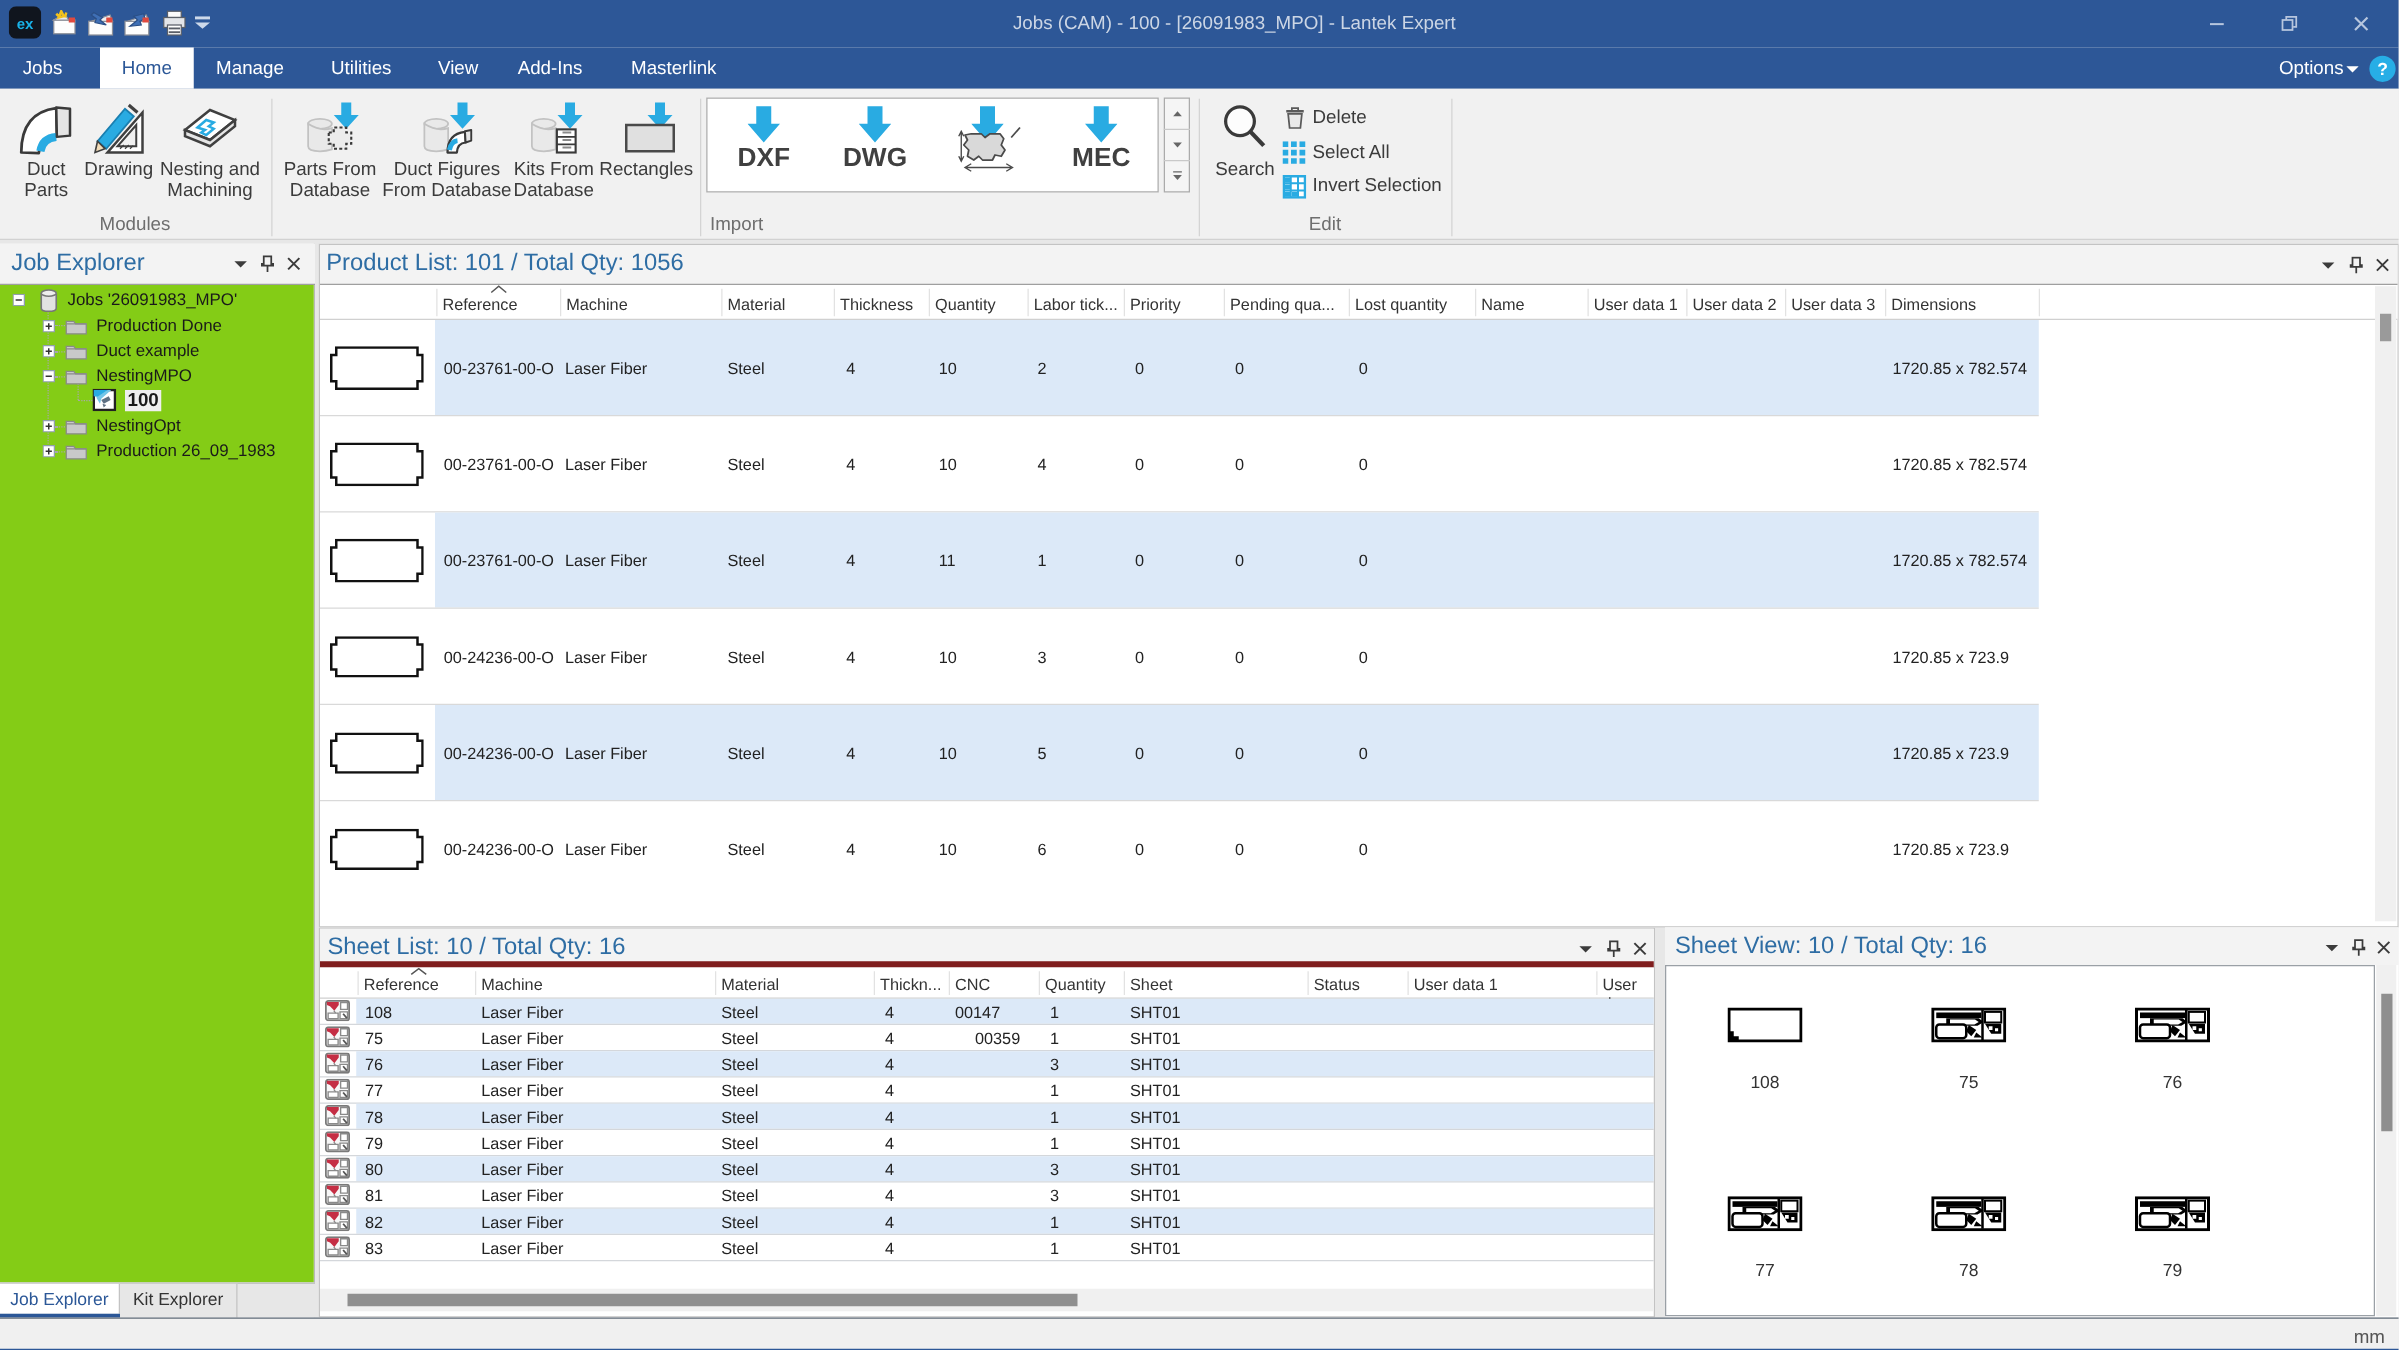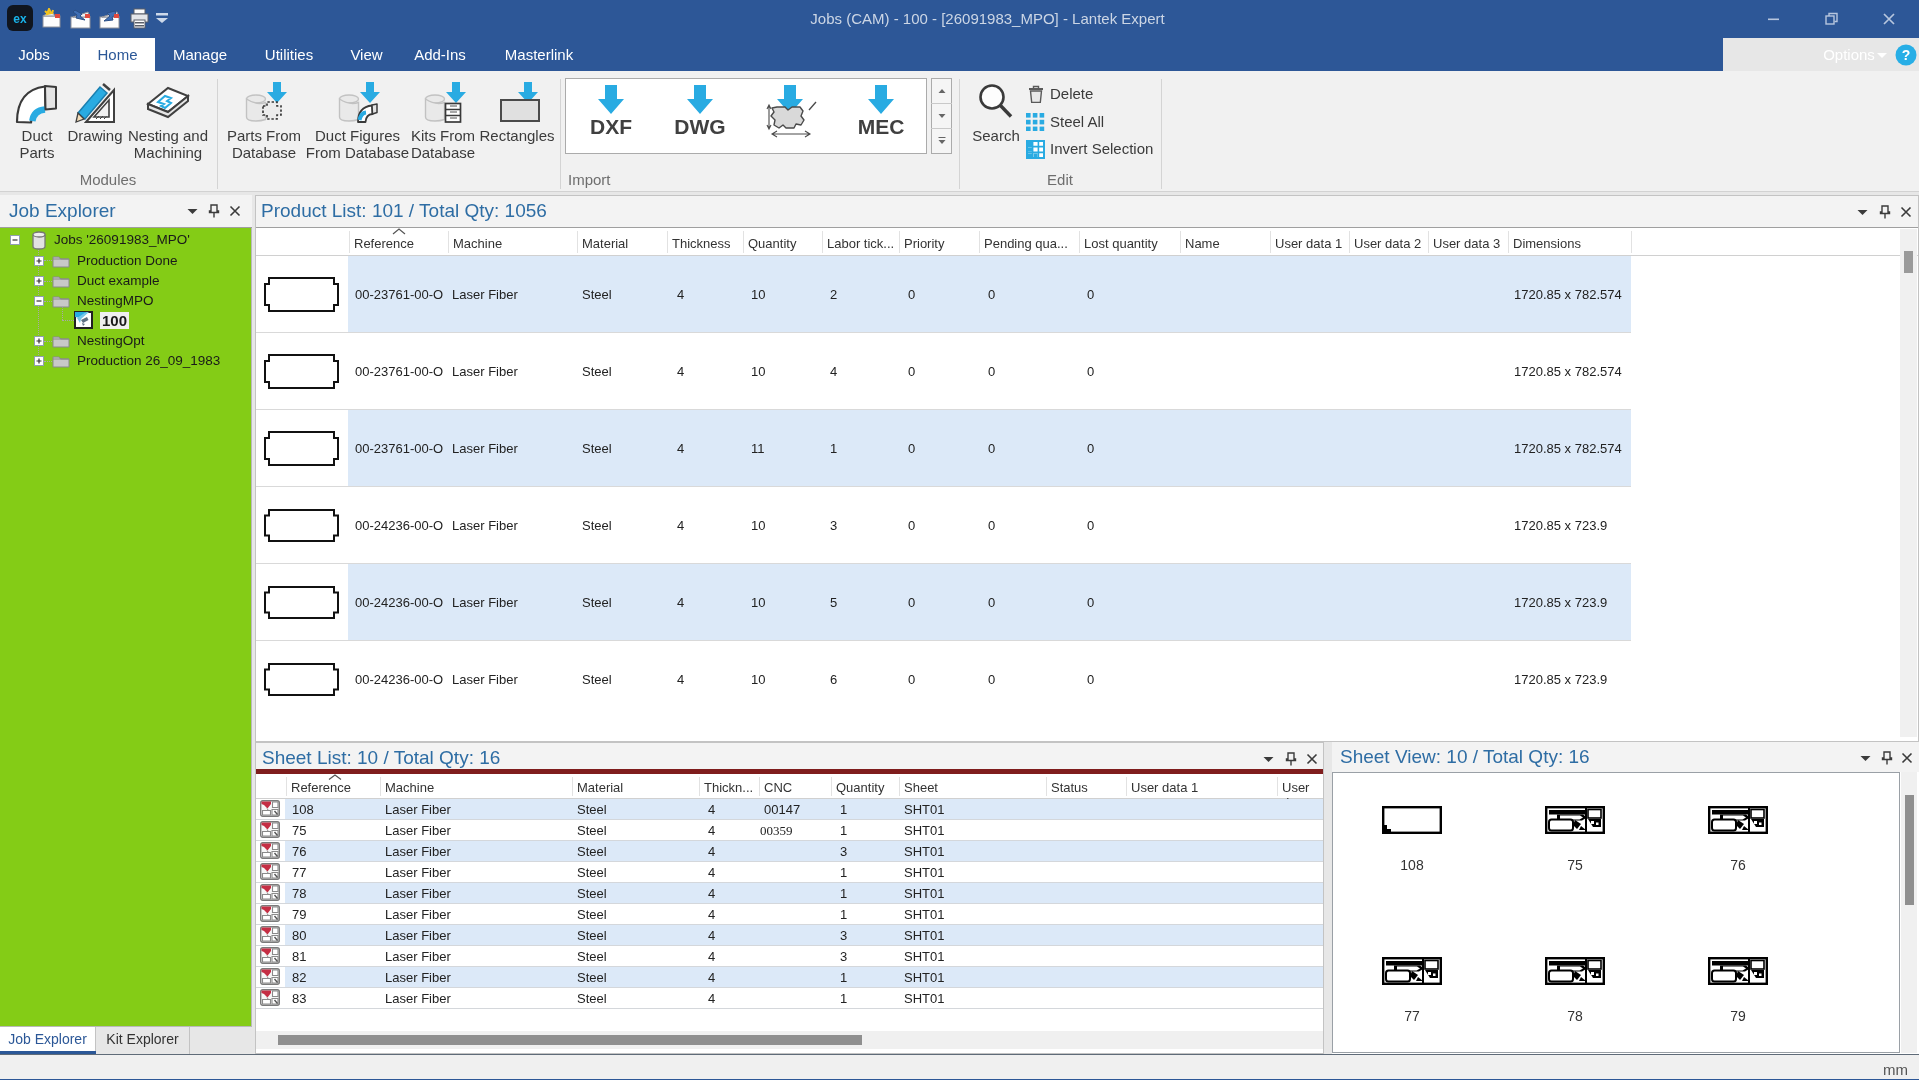--- a/index.html
+++ b/index.html
@@ -4,21 +4,21 @@
 <style>
 * { margin:0; padding:0; box-sizing:border-box; }
 html,body { width:1919px; height:1080px; overflow:hidden; font-family:"Liberation Sans", sans-serif; }
 .abs { position:absolute; }
 #app { position:relative; width:1919px; height:1080px; background:#e7e7e7; }
 
 #titlebar { left:0; top:0; width:1919px; height:38px; background:#2d5797; }
 #title-text { left:0; top:10px; width:1919px; text-align:center; color:#ccd6e5; font-size:15px;margin-left:28px; }
 .winbtn { color:#b7c6de; font-size:15px; top:11px; }
 
-#menubar { left:0; top:38px; width:1723px; height:33px; background:#2d5797; }
+#menubar { left:0; top:38px; width:1919px; height:33px; background:#2d5797; }
 .mtab { top:0; height:33px; line-height:33px; color:#ffffff; font-size:15px; text-align:center; }
 #mtab-home { background:#ffffff; color:#2b5797; }
 
 #ribbon { left:0; top:71px; width:1919px; height:121px; background:#f1f1f1; border-bottom:1px solid #d2d2d2; }
 .rlabel { top:56px; font-size:15px; color:#3b3b3b; text-align:center; line-height:17px; }
 .rgroup-label { top:100px; font-size:15px; color:#6e6e6e; }
 .rsep { width:1px; background:#d4d4d4; top:8px; height:110px; }
 .impword { font-size:21px; font-weight:bold; color:#404040; top:44px; text-align:center; }
 .ptitle { font-size:19px; color:#2e6da4; }
 
@@ -213,21 +213,21 @@
           <rect x="6.8" y="0" width="4.6" height="4.6"></rect>
           <rect x="13.6" y="0" width="4.6" height="4.6"></rect>
         <rect x="0" y="6.8" width="4.6" height="4.6"></rect>
           <rect x="6.8" y="6.8" width="4.6" height="4.6"></rect>
           <rect x="13.6" y="6.8" width="4.6" height="4.6"></rect>
         <rect x="0" y="13.6" width="4.6" height="4.6"></rect>
           <rect x="6.8" y="13.6" width="4.6" height="4.6"></rect>
           <rect x="13.6" y="13.6" width="4.6" height="4.6"></rect>
       </g>
     </svg>
-    <div class="abs" style="left:1050px;top:42px;font-size:15px;color:#3b3b3b;">Steel All</div>
+    <div class="abs" style="left:1050px;top:42px;font-size:15px;color:#3b3b3b;">Select All</div>
     <svg class="abs" style="left:1026px;top:69px" width="19" height="19" viewBox="0 0 19 19">
       <rect x="1" y="1" width="17" height="17" fill="#ffffff" stroke="#29abe2" stroke-width="2"></rect>
       <path d="M1 6.6 h17 M1 12.4 h17 M6.6 1 v17 M12.4 1 v17" stroke="#29abe2" stroke-width="1.6"></path>
       <rect x="2" y="2" width="4" height="4" fill="#29abe2"></rect>
         <rect x="2" y="7.6" width="4" height="4" fill="#29abe2"></rect>
         <rect x="2" y="13.4" width="4" height="4" fill="#29abe2"></rect>
       <rect x="7.6" y="13.4" width="4" height="4" fill="#29abe2"></rect>
     </svg>
     <div class="abs" style="left:1050px;top:69px;font-size:15px;color:#3b3b3b;">Invert Selection</div>
     <div class="rgroup-label abs" style="left:985px;width:150px;text-align:center;">Edit</div>
@@ -546,21 +546,21 @@
         <div class="td abs" style="left:584px;top:3px;">1</div>
         <div class="td abs" style="left:648px;top:3px;">SHT01</div>
       <div class="abs" style="left:0;top:20px;width:1067px;height:1px;background:#d4d7db;"></div>
       <svg class="abs" style="left:4px;top:22px" width="20" height="17">
           <use href="#shicon"></use>
         </svg>
       <div class="td abs" style="left:36px;top:24px;">75</div>
         <div class="td abs" style="left:129px;top:24px;">Laser Fiber</div>
         <div class="td abs" style="left:321px;top:24px;">Steel</div>
         <div class="td abs" style="left:452px;top:24px;">4</div>
-        <div class="td abs" style="left:504px;top:24px;font-family:Liberation Serif, serif;">00359</div>
+        <div class="td abs" style="left:524px;top:24px;">00359</div>
         <div class="td abs" style="left:584px;top:24px;">1</div>
         <div class="td abs" style="left:648px;top:24px;">SHT01</div>
       <div class="abs" style="left:0;top:41px;width:1067px;height:1px;background:#d4d7db;"></div>
       <div class="abs rowblue" style="left:29px;top:42px;width:1038px;height:20px;"></div>
       <svg class="abs" style="left:4px;top:43px" width="20" height="17">
           <use href="#shicon"></use>
         </svg>
       <div class="td abs" style="left:36px;top:45px;">76</div>
         <div class="td abs" style="left:129px;top:45px;">Laser Fiber</div>
         <div class="td abs" style="left:321px;top:45px;">Steel</div>

